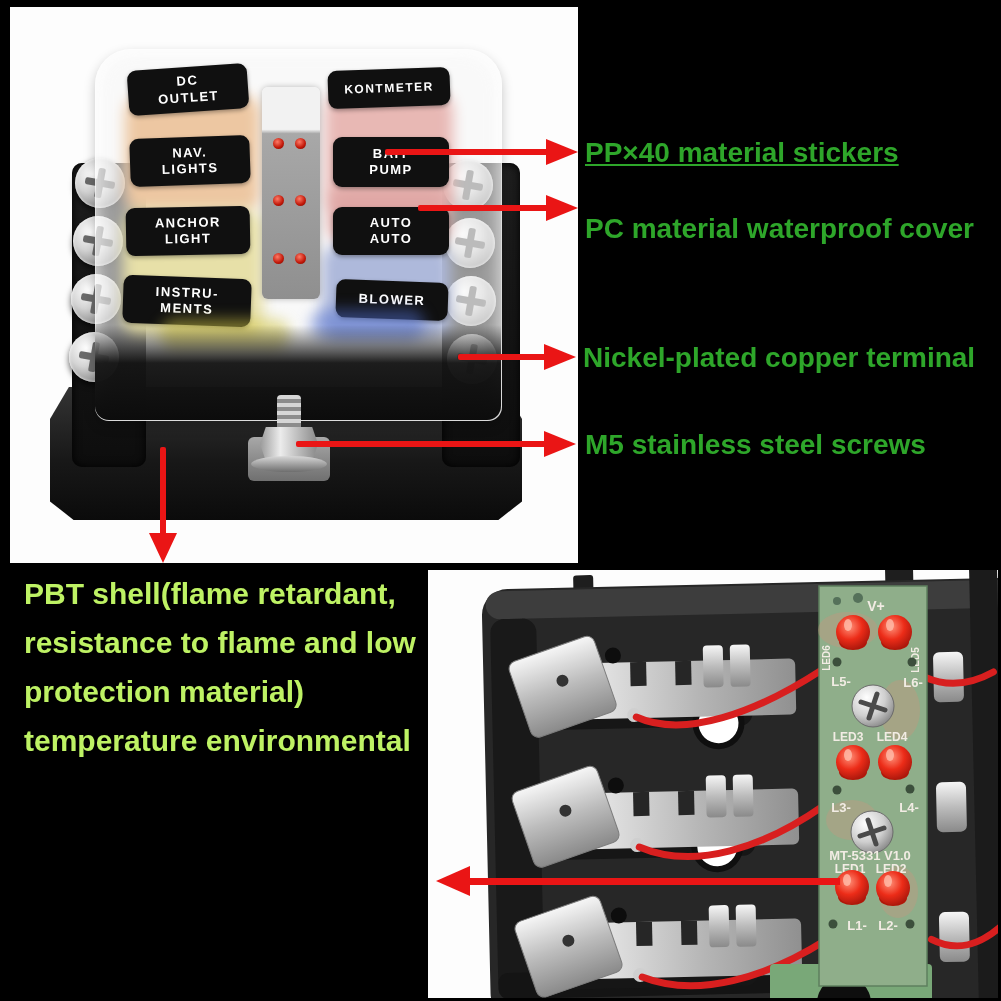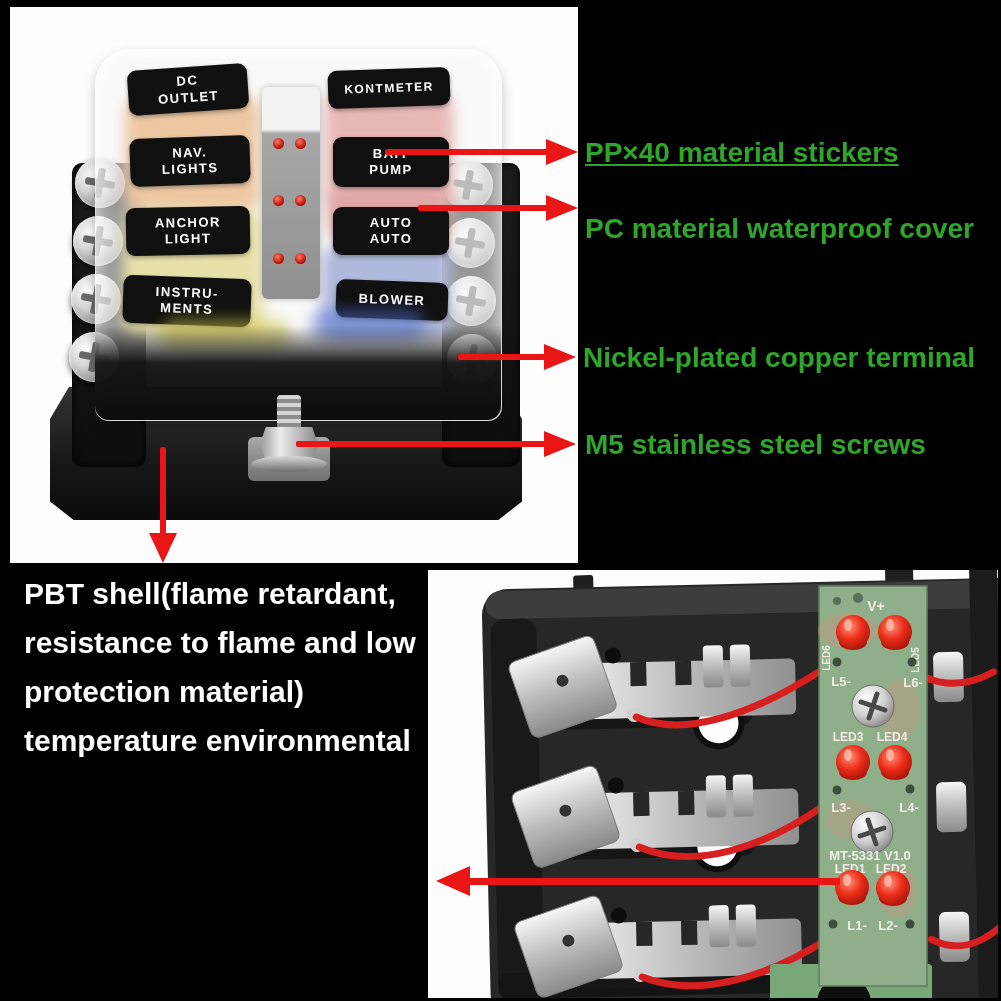--- a/index.html
+++ b/index.html
@@ -45,21 +45,21 @@
       background:linear-gradient(180deg,#a8a8a8,#707070);}
 
   
   .gtext{position:absolute;color:#2ea62a;font-weight:bold;font-size:28px;line-height:30px;white-space:nowrap;}
   .shaft{position:absolute;background:#ea1515;height:6px;border-radius:2px;}
   .vshaft{position:absolute;background:#ea1515;width:6px;border-radius:2px;}
   .head-r{position:absolute;width:0;height:0;border-top:13px solid transparent;
       border-bottom:13px solid transparent;border-left:32px solid #ea1515;}
   .head-d{position:absolute;width:0;height:0;border-left:14px solid transparent;
       border-right:14px solid transparent;border-top:30px solid #ea1515;}
-  .note{position:absolute;color:#ffffff;font-weight:bold;font-size:30px;}
+  .note{position:absolute;color:#bef264;font-weight:bold;font-size:30px;}
   .note div{white-space:nowrap;}
   .pbt div{line-height:49px;}
   .lednote{left:15px;width:440px;text-align:center;}
   .lednote div{line-height:47px;}
 
   
   .photo-bottom{position:absolute;left:428px;top:570px;width:570px;height:428px;background:#fdfdfd;}
 </style>
 </head>
 <body>

